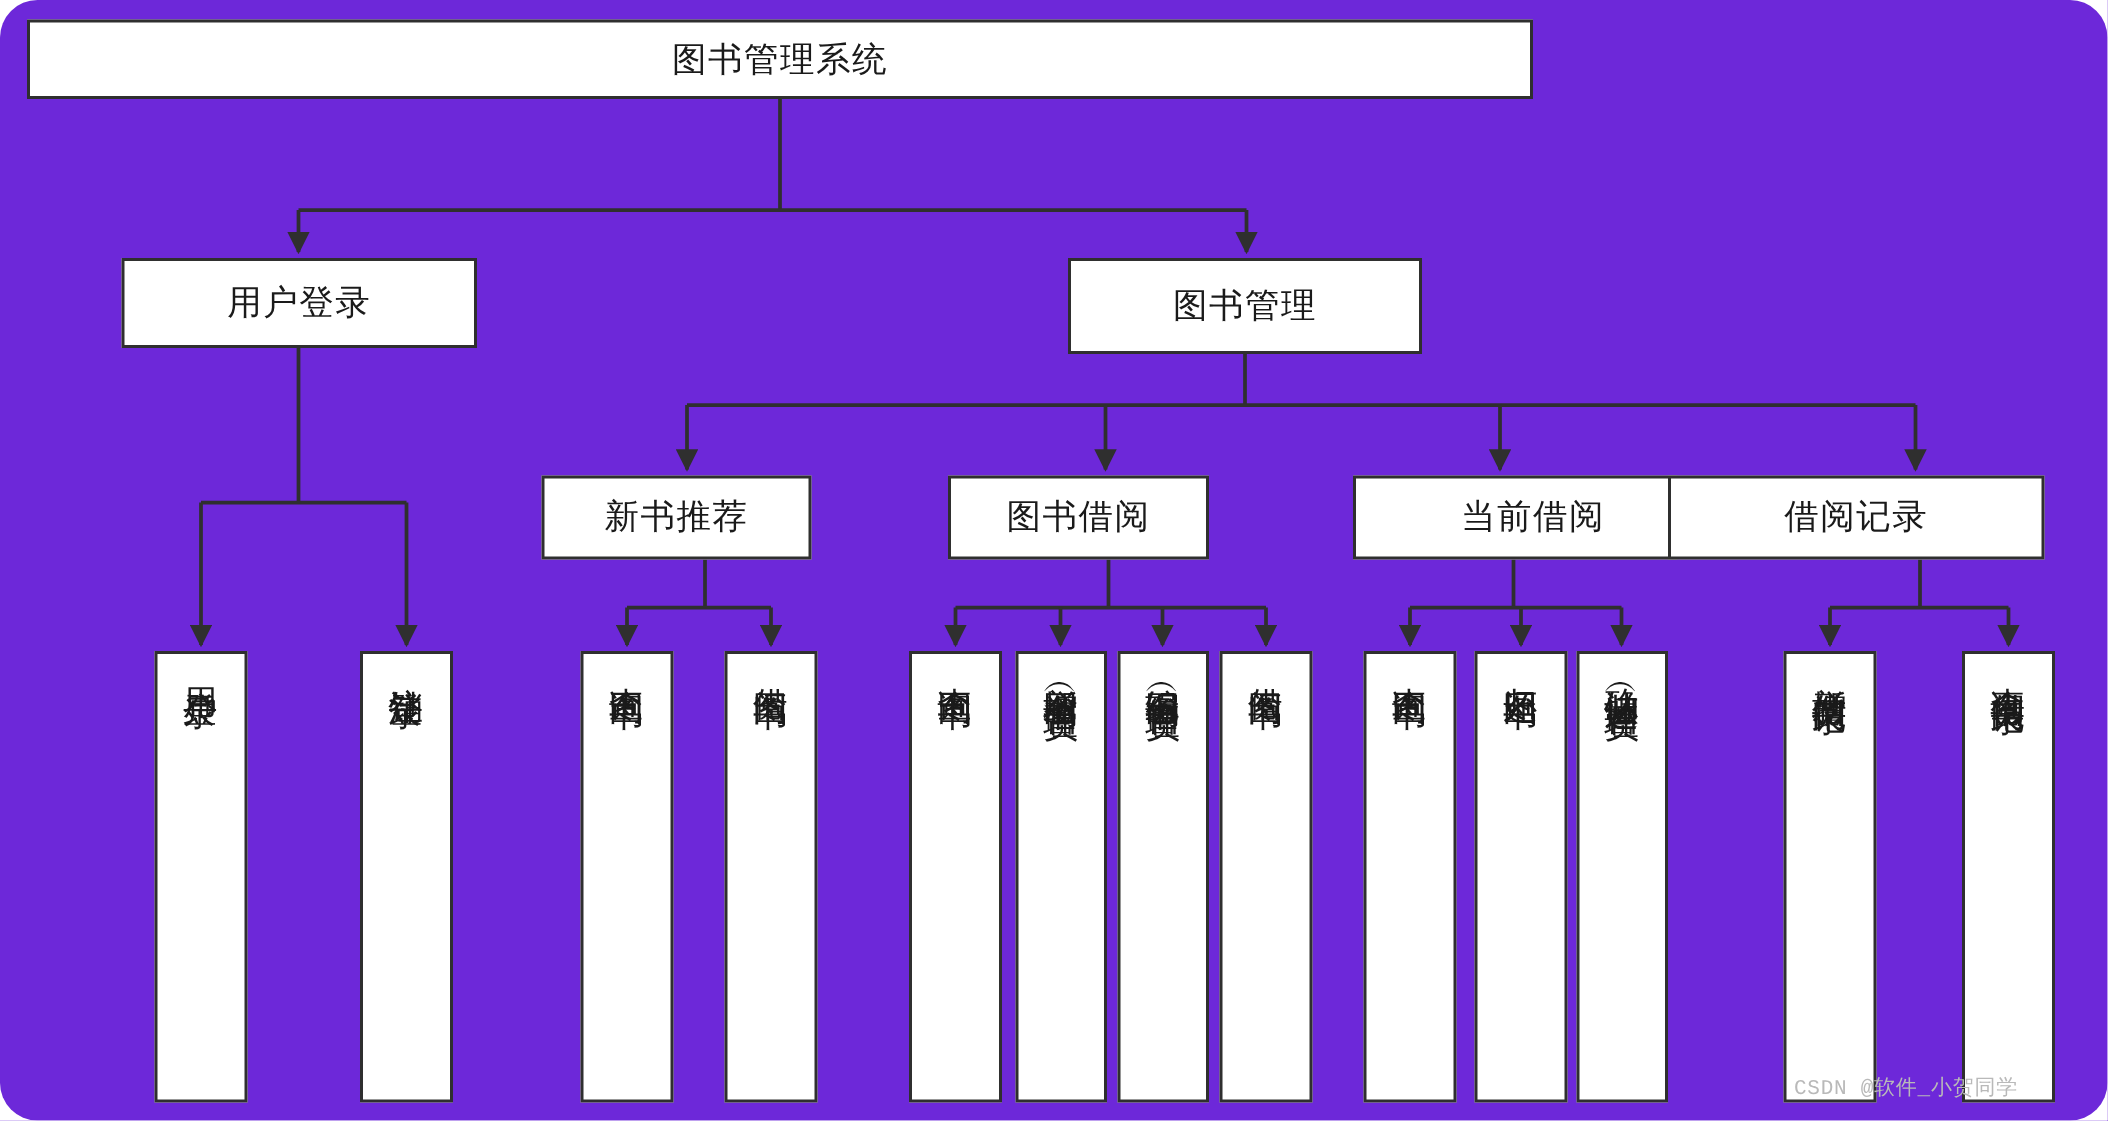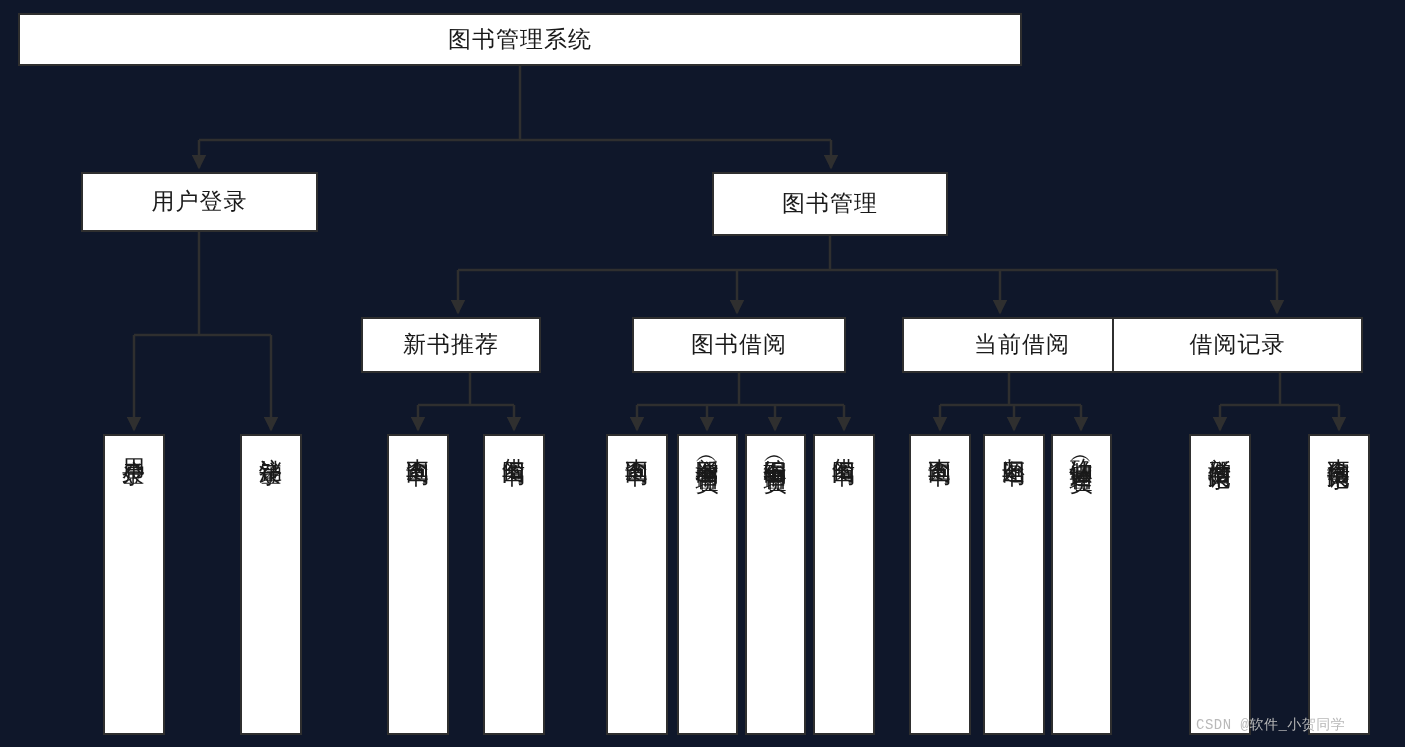--- a/index.html
+++ b/index.html
@@ -8,22 +8,23 @@
     padding: 0;
     background: #ffffff;
   }
   body {
     font-family: "Liberation Sans", "DejaVu Sans", sans-serif;
   }
   #canvas {
     position: relative;
     width: 1405px;
     height: 747px;
-    background: #0f172a;
+    background: #6d28d9;
     overflow: hidden;
+    border-radius: 25px;
   }
   #wires {
     position: absolute;
     left: 0;
     top: 0;
     width: 1405px;
     height: 747px;
     pointer-events: none;
   }
   .node {
@@ -129,21 +130,21 @@
   <div class="node node-h" style="left:81px; top:172px; width:237px; height:60px;">
     <span>用户登录</span>
   </div>
   <div class="node node-h" style="left:712px; top:172px; width:236px; height:64px;">
     <span>图书管理</span>
   </div>
 
   <div class="node node-h" style="left:361px; top:317px; width:180px; height:56px;">
     <span>新书推荐</span>
   </div>
-  <div class="node node-h" style="left:632px; top:317px; width:214px; height:56px;">
+  <div class="node node-h" style="left:632px; top:317px; width:174px; height:56px;">
     <span>图书借阅</span>
   </div>
   <div class="node node-h" style="left:902px; top:317px; width:216px; height:56px;padding-left:24px;">
     <span>当前借阅</span>
   </div>
   <div class="node node-h" style="left:1112px; top:317px; width:251px; height:56px;text-align:right;">
     <span>借阅记录</span>
   </div>
 
   <div class="node node-v" style="left:103px; top:434px; width:62px; height:301px;">

